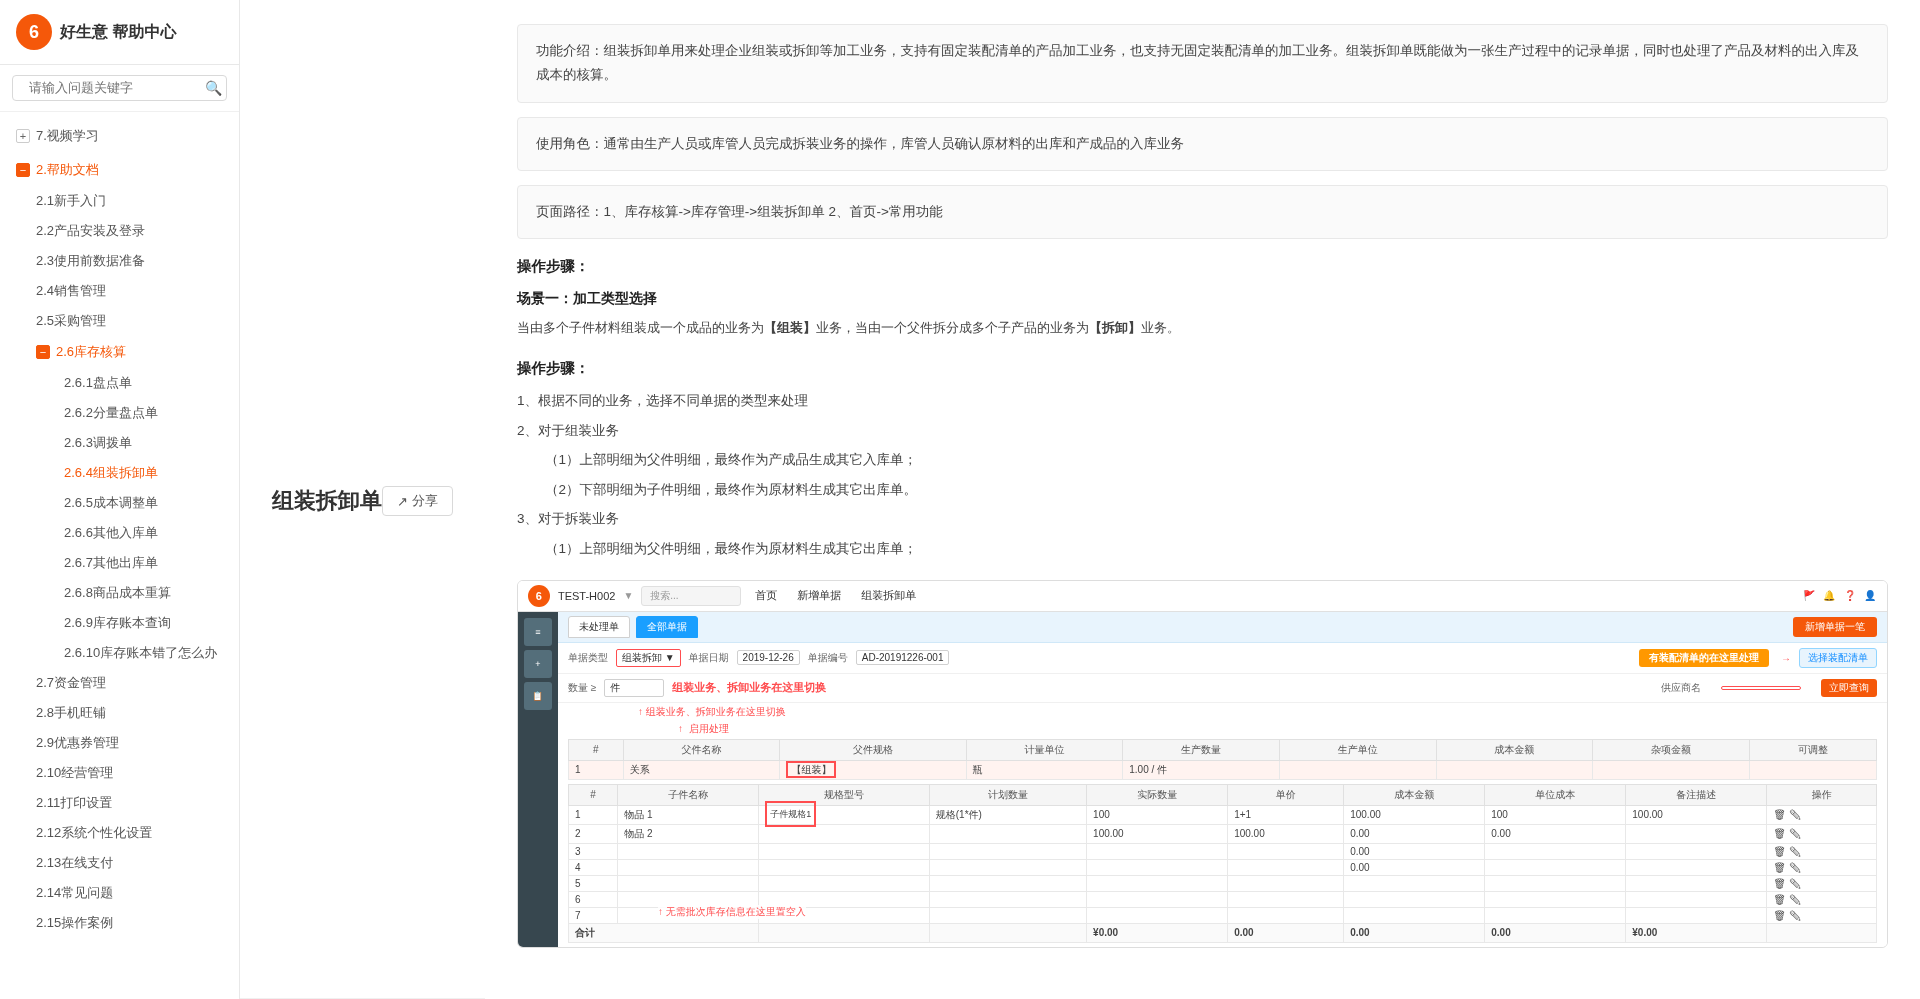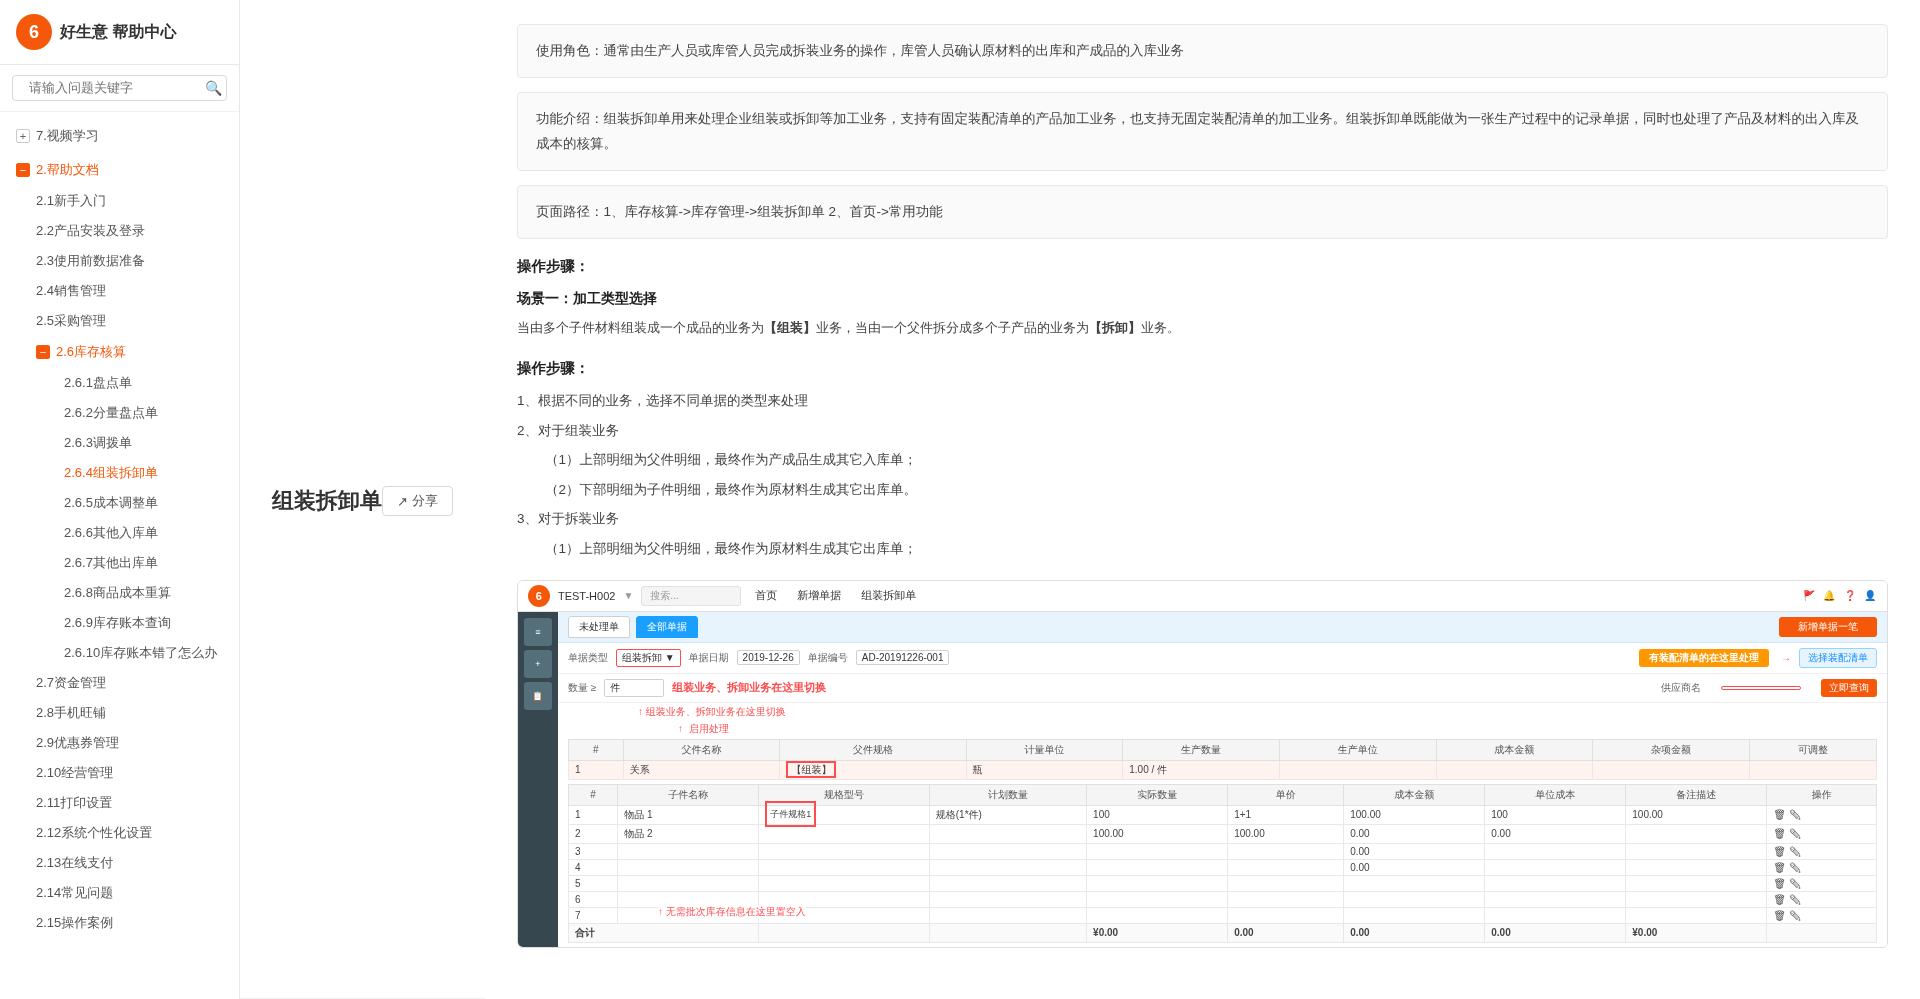--- a/index.html
+++ b/index.html
@@ -299,21 +299,21 @@
     .form-tab.active-tab {
       background: #1a9fff;
       color: #fff;
       border-color: #1a9fff;
     }
     .form-btn {
       background: #f5580a;
       color: #fff;
       border: none;
       border-radius: 3px;
-      padding: 3px 19px;
+      padding: 3px 12px;
       font-size: 10px;
       cursor: pointer;
     }
     .form-fields {
       display: flex;
       align-items: center;
       padding: 5px 10px;
       gap: 8px;
       font-size: 10px;
       border-bottom: 1px solid #f0f0f0;
@@ -426,24 +426,24 @@
     <h1 class="main-title">组装拆卸单</h1>
     <button class="share-btn">
       <span>↗</span>
       <span>分享</span>
     </button>
   </div>
 
   <div class="article-body">
 
     <div class="info-block">
-      <span>使用角色：通常由生产人员或库管人员完成拆装业务的操作，库管人员确认原材料的出库和产成品的入库业务</span>
+      <span>功能介绍：组装拆卸单用来处理企业组装或拆卸等加工业务，支持有固定装配清单的产品加工业务，也支持无固定装配清单的加工业务。组装拆卸单既能做为一张生产过程中的记录单据，同时也处理了产品及材料的出入库及成本的核算。</span>
     </div>
     <div class="info-block">
-      <span>功能介绍：组装拆卸单用来处理企业组装或拆卸等加工业务，支持有固定装配清单的产品加工业务，也支持无固定装配清单的加工业务。组装拆卸单既能做为一张生产过程中的记录单据，同时也处理了产品及材料的出入库及成本的核算。</span>
+      <span>使用角色：通常由生产人员或库管人员完成拆装业务的操作，库管人员确认原材料的出库和产成品的入库业务</span>
     </div>
     <div class="info-block">
       <span>页面路径：1、库存核算-&gt;库存管理-&gt;组装拆卸单 2、首页-&gt;常用功能</span>
     </div>
 
     <div class="section-title">操作步骤：</div>
 
     <div class="scenario-title">场景一：加工类型选择</div>
 
     <p class="content-para">

